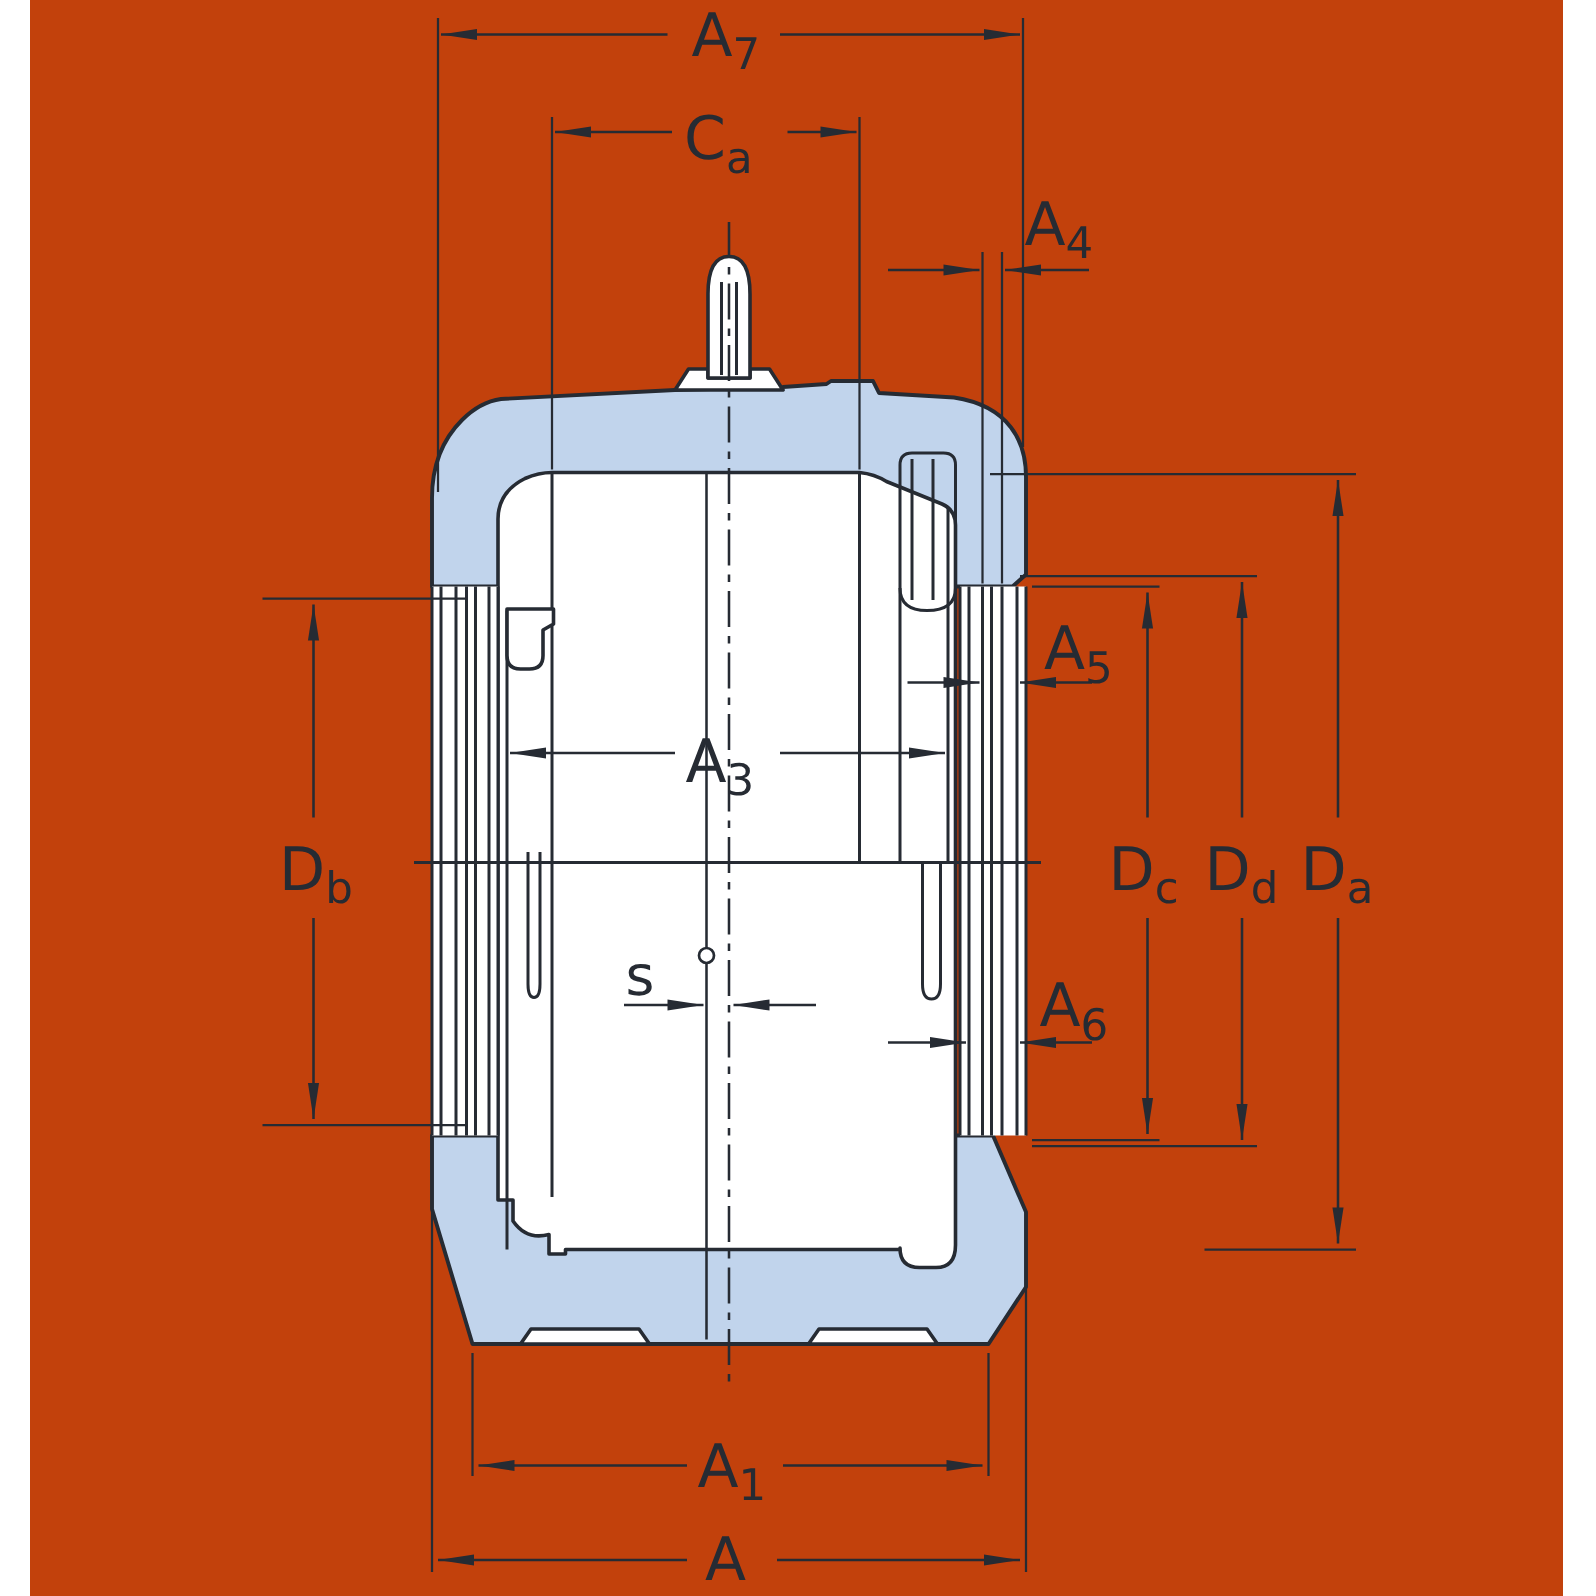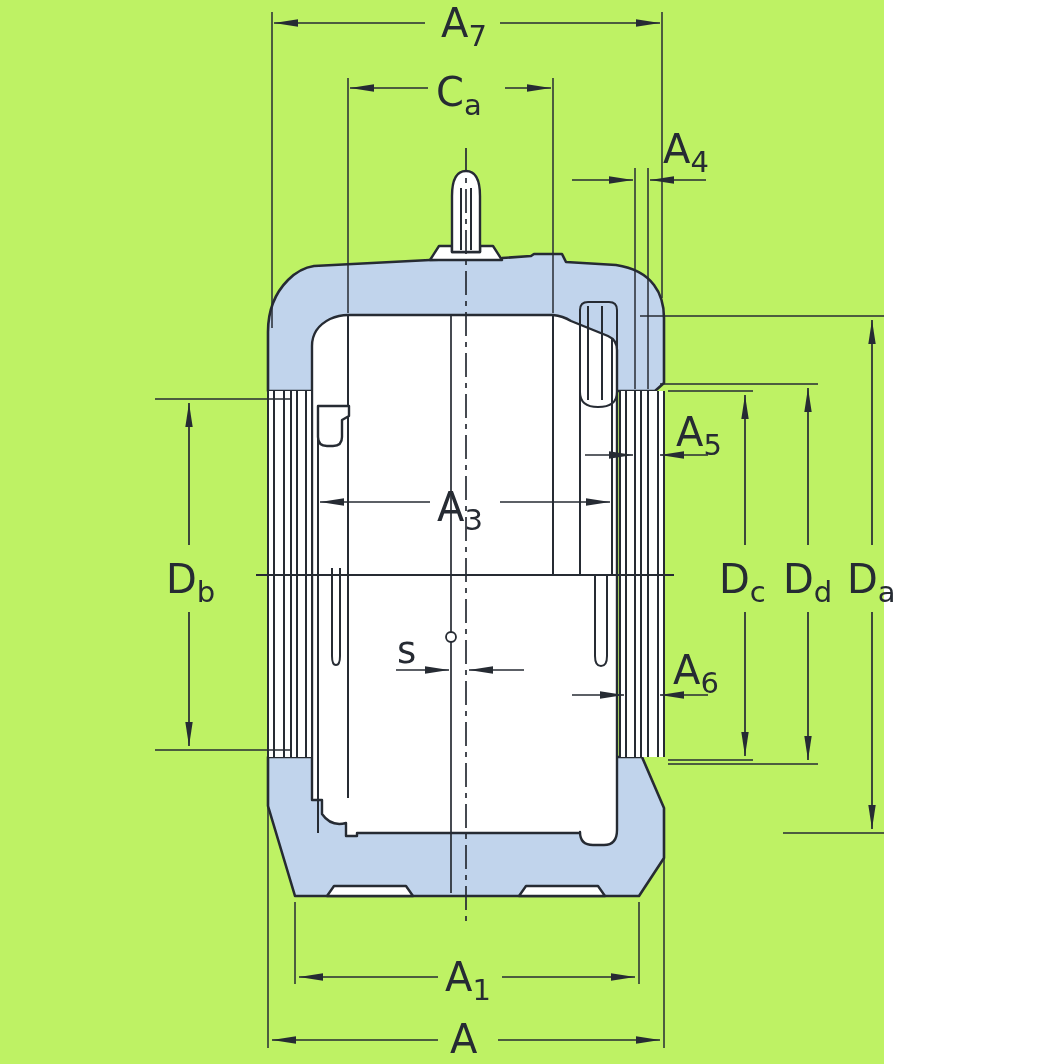--- a/index.html
+++ b/index.html
@@ -1,17 +1,17 @@
 <!DOCTYPE html>
 <html><head>
 <meta charset="utf-8">
 <style>
   html,body{margin:0;padding:0;background:#ffffff;}
   body{width:1064px;height:1064px;font-family:"DejaVu Sans", sans-serif;}
-  #stage{width:884px;height:1064px;position:relative;background:#bef264;}
+  #stage{width:1022px;height:1064px;position:relative;background:#c2410c;margin-left:20px;}
   svg{display:block}
   .bluepart{stroke:#262b33;stroke-width:2.6;stroke-linejoin:round;}
   .whitepart{fill:#ffffff;stroke:#262b33;stroke-width:2.4;stroke-linejoin:round;}
   .thin{fill:none;stroke:#262b33;stroke-width:2;}
   .dim{fill:none;stroke:#262b33;stroke-width:1.7;}
   .ext{fill:none;stroke:#262b33;stroke-width:1.5;}
   .cl{fill:none;stroke:#262b33;stroke-width:1.7;}
   .dimtext{fill:#262b33;font-size:40px;font-family:"DejaVu Sans",sans-serif;}
   .dimtext .sub{font-size:29px;}
   .stext{fill:#262b33;font-size:37px;}

